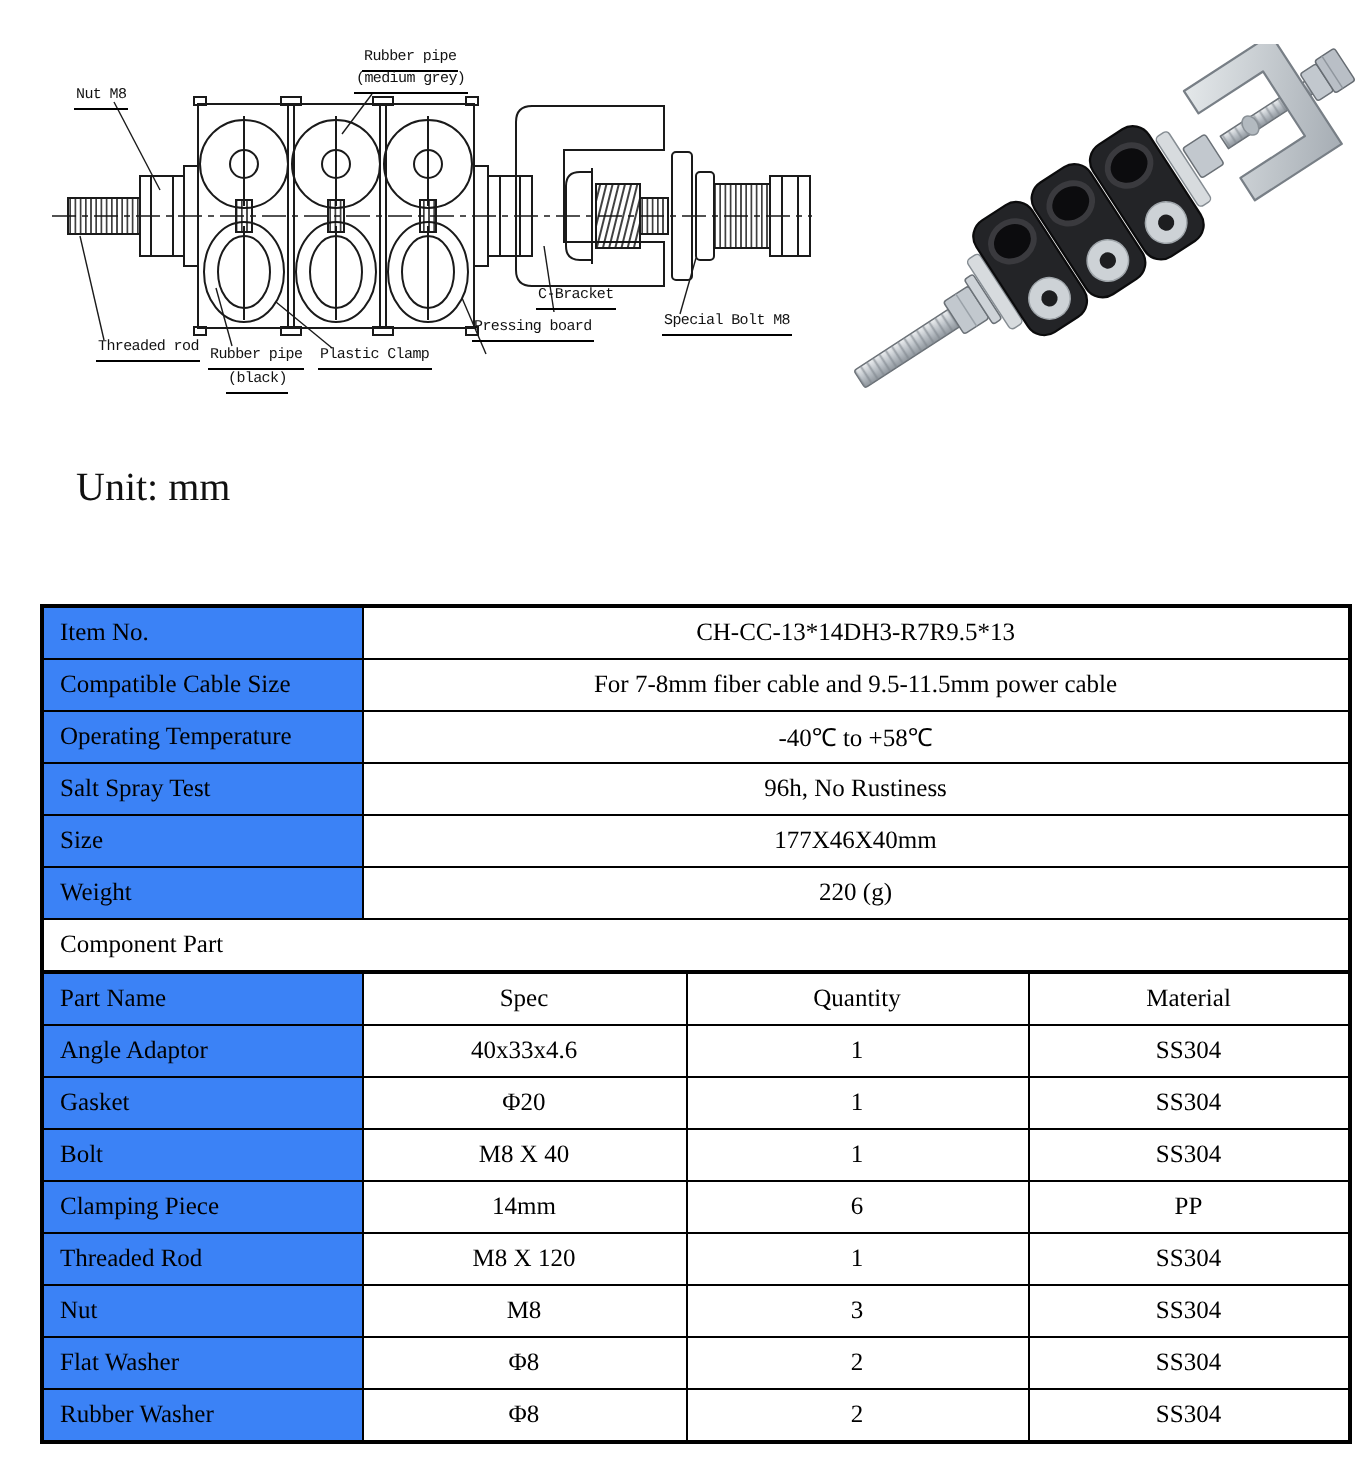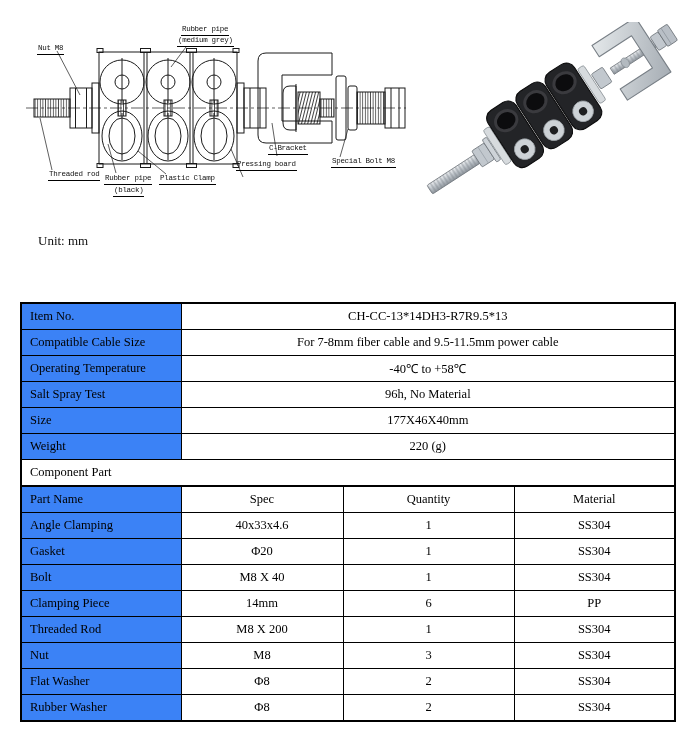--- a/index.html
+++ b/index.html
@@ -12,21 +12,21 @@
   .dlabel{
     position:absolute;
     font:7.5px/1.15 "Liberation Mono", monospace;
     letter-spacing:-0.3px;
     color:#111;
     border-bottom:1px solid #000;
     padding:0 1px 1px 1px;
     white-space:nowrap;
   }
 
-  .unit{position:absolute;left:38px;top:233px;font-size:13px;color:#101010;text-align:center;}
+  .unit{position:absolute;left:38px;top:233px;font-size:20px;color:#101010;text-align:center;}
 
   table.spec{
     position:absolute;left:20px;top:302px;width:654px;
     border-collapse:collapse;table-layout:fixed;
     border:2px solid #000;
   }
   .spec td,.spec th{
     border:1px solid #000;
     height:25px;
     font-size:12.5px;font-weight:normal;color:#000;
@@ -222,21 +222,21 @@
         <tr>
           <td class="green left">Compatible Cable Size</td>
           <td colspan="3">For 7-8mm fiber cable and 9.5-11.5mm power cable</td>
         </tr>
         <tr>
           <td class="green left">Operating Temperature</td>
           <td colspan="3">-40℃ to +58℃</td>
         </tr>
         <tr>
           <td class="green left">Salt Spray Test</td>
-          <td colspan="3">96h, No Material</td>
+          <td colspan="3">96h, No Rustiness</td>
         </tr>
         <tr>
           <td class="green left">Size</td>
           <td colspan="3">177X46X40mm</td>
         </tr>
         <tr>
           <td class="green left">Weight</td>
           <td colspan="3">220 (g)</td>
         </tr>
       </tbody>
@@ -246,21 +246,21 @@
       </tr>
       <tr class="phead">
         <td class="green left">Part Name</td>
         <td>Spec</td>
         <td>Quantity</td>
         <td>Material</td>
       </tr>
     </tbody>
     <tbody id="part-rows">
         <tr>
-          <td class="green left">Angle Clamping</td>
+          <td class="green left">Angle Adaptor</td>
           <td>40x33x4.6</td>
           <td>1</td>
           <td>SS304</td>
         </tr>
         <tr>
           <td class="green left">Gasket</td>
           <td>Φ20</td>
           <td>1</td>
           <td>SS304</td>
         </tr>
@@ -271,21 +271,21 @@
           <td>SS304</td>
         </tr>
         <tr>
           <td class="green left">Clamping Piece</td>
           <td>14mm</td>
           <td>6</td>
           <td>PP</td>
         </tr>
         <tr>
           <td class="green left">Threaded Rod</td>
-          <td>M8 X 200</td>
+          <td>M8 X 120</td>
           <td>1</td>
           <td>SS304</td>
         </tr>
         <tr>
           <td class="green left">Nut</td>
           <td>M8</td>
           <td>3</td>
           <td>SS304</td>
         </tr>
         <tr>

